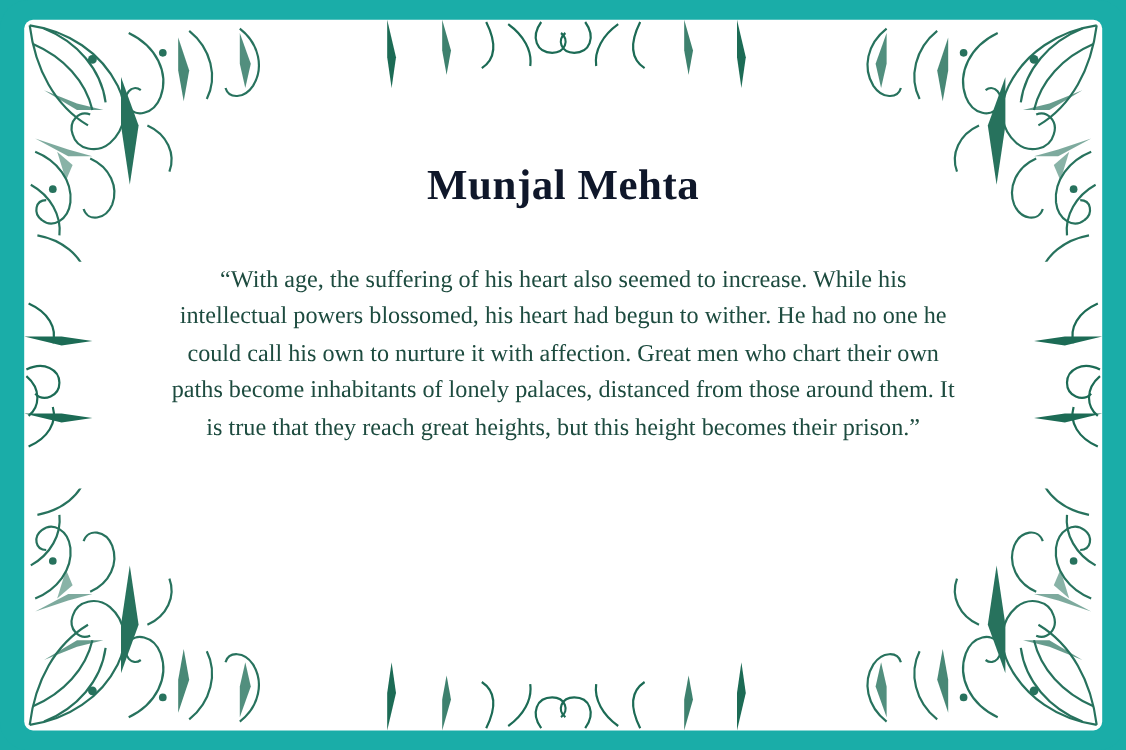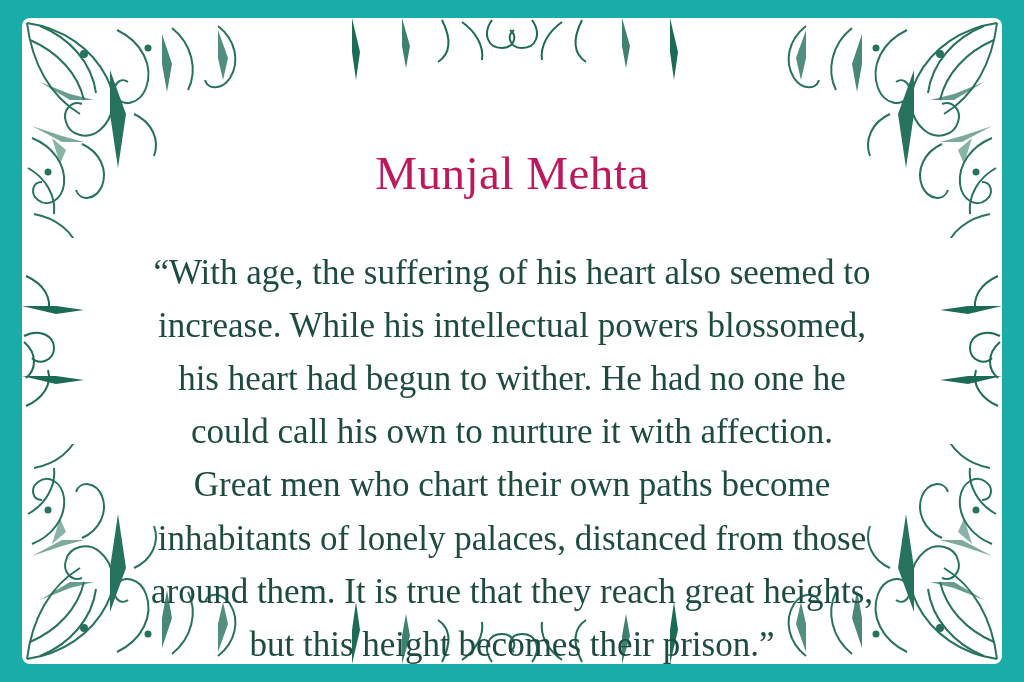--- a/index.html
+++ b/index.html
@@ -79,31 +79,31 @@
   .content {
     position: absolute;
     left: 120px;
     right: 120px;
     top: 130px;
     text-align: center;
   }
 
   .title {
     font-family: "Liberation Serif", serif;
-    font-size: 47px;
-    font-weight: normal;
-    color: #be185d;
+    font-size: 39px;
+    font-weight: bold;
+    color: #0f172a;
     letter-spacing: 0.5px;
     margin: 0 0 46px 0;
     line-height: 1.1;
   }
 
   .quote {
     font-family: "Liberation Serif", serif;
-    font-size: 35px;
+    font-size: 22px;
     color: #1d4b3f;
     line-height: 1.52;
     margin: 0;
     padding: 0 8px;
   }
 </style>
 </head>
 <body>
 
 <div class="card">

